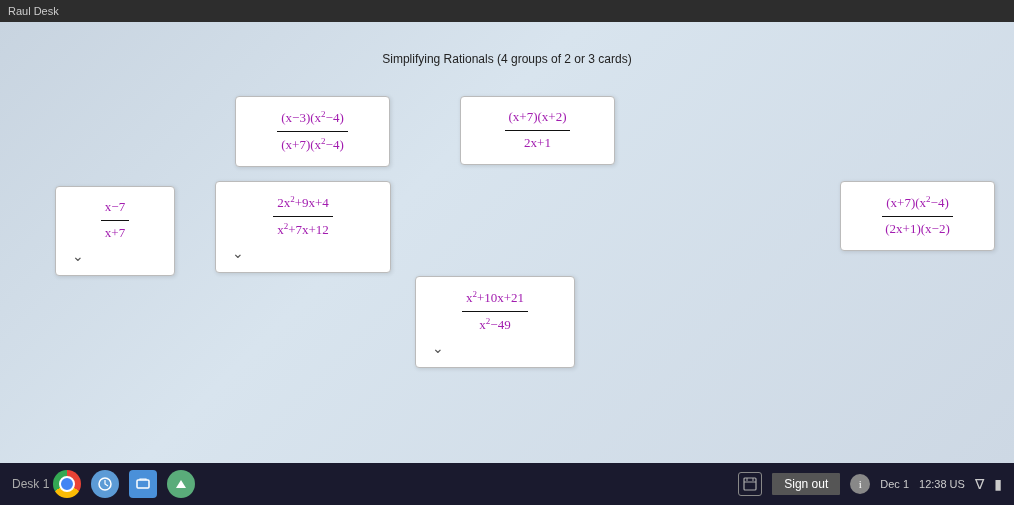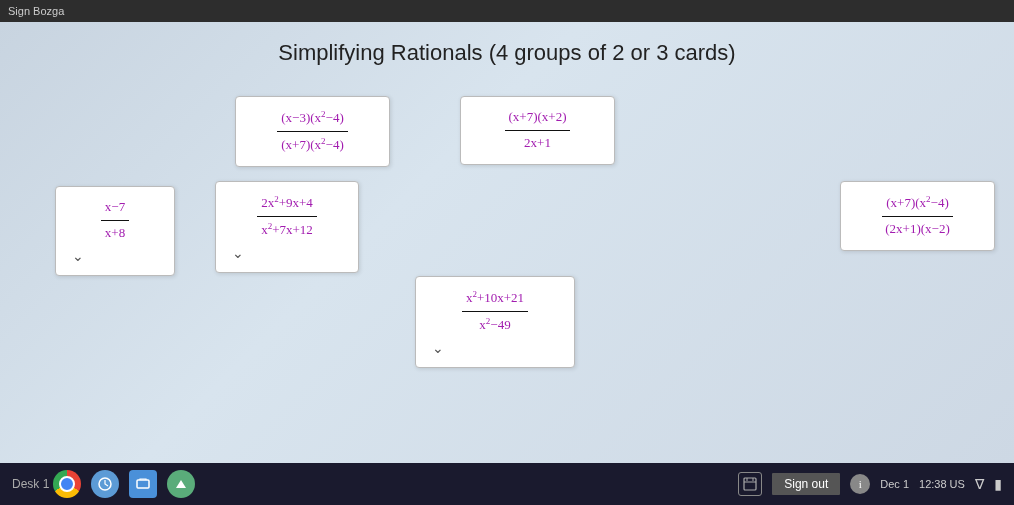--- a/index.html
+++ b/index.html
@@ -34,24 +34,24 @@
       top: 22px;
       left: 0; right: 0;
       bottom: 42px;
       background: linear-gradient(135deg, #c8d4e0 0%, #d8e4ee 40%, #cdd8e4 100%);
       overflow: hidden;
     }
 
     .page-title {
       text-align: center;
       font-family: Arial, sans-serif;
-      font-size: 22px;
+      font-size: 12px;
       font-weight: normal;
       color: #222;
-      padding-top: 18px;
+      padding-top: 30px;
       padding-bottom: 10px;
     }
 
     
     .cards-area {
       position: relative;
       width: 100%;
       height: calc(100% - 55px);
     }
 
@@ -217,21 +217,21 @@
 
     .card-mid-left {
       left: 55px;
       top: 110px;
       width: 120px;
     }
 
     .card-mid-center {
       left: 215px;
       top: 105px;
-      width: 144px;
+      width: 176px;
     }
 
     .card-mid-right {
       left: 840px;
       top: 105px;
       width: 155px;
     }
 
     .card-bottom-center {
       left: 415px;
@@ -241,21 +241,21 @@
 
     sup {
       font-size: 9px;
       vertical-align: super;
     }
   </style>
 </head>
 <body>
 
 <div class="top-bar">
-  <span class="top-bar-name">Sign Bozga</span>
+  <span class="top-bar-name">Raul Desk</span>
 </div>
 
 <div class="main-content">
   <div class="page-title">Simplifying Rationals (4 groups of 2 or 3 cards)</div>
 
   <div class="cards-area">
 
     <div class="math-card card-top-left">
       <div class="math-expr">
         <div class="fraction">
@@ -271,21 +271,21 @@
           <div class="numerator">(x+7)(x+2)</div>
           <div class="denominator">2x+1</div>
         </div>
       </div>
     </div>
 
     <div class="math-card card-mid-left">
       <div class="math-expr">
         <div class="fraction">
           <div class="numerator">x−7</div>
-          <div class="denominator">x+8</div>
+          <div class="denominator">x+7</div>
         </div>
       </div>
       <div class="chevron">⌄</div>
     </div>
 
     <div class="math-card card-mid-center">
       <div class="math-expr">
         <div class="fraction">
           <div class="numerator">2x<sup>2</sup>+9x+4</div>
           <div class="denominator">x<sup>2</sup>+7x+12</div>

